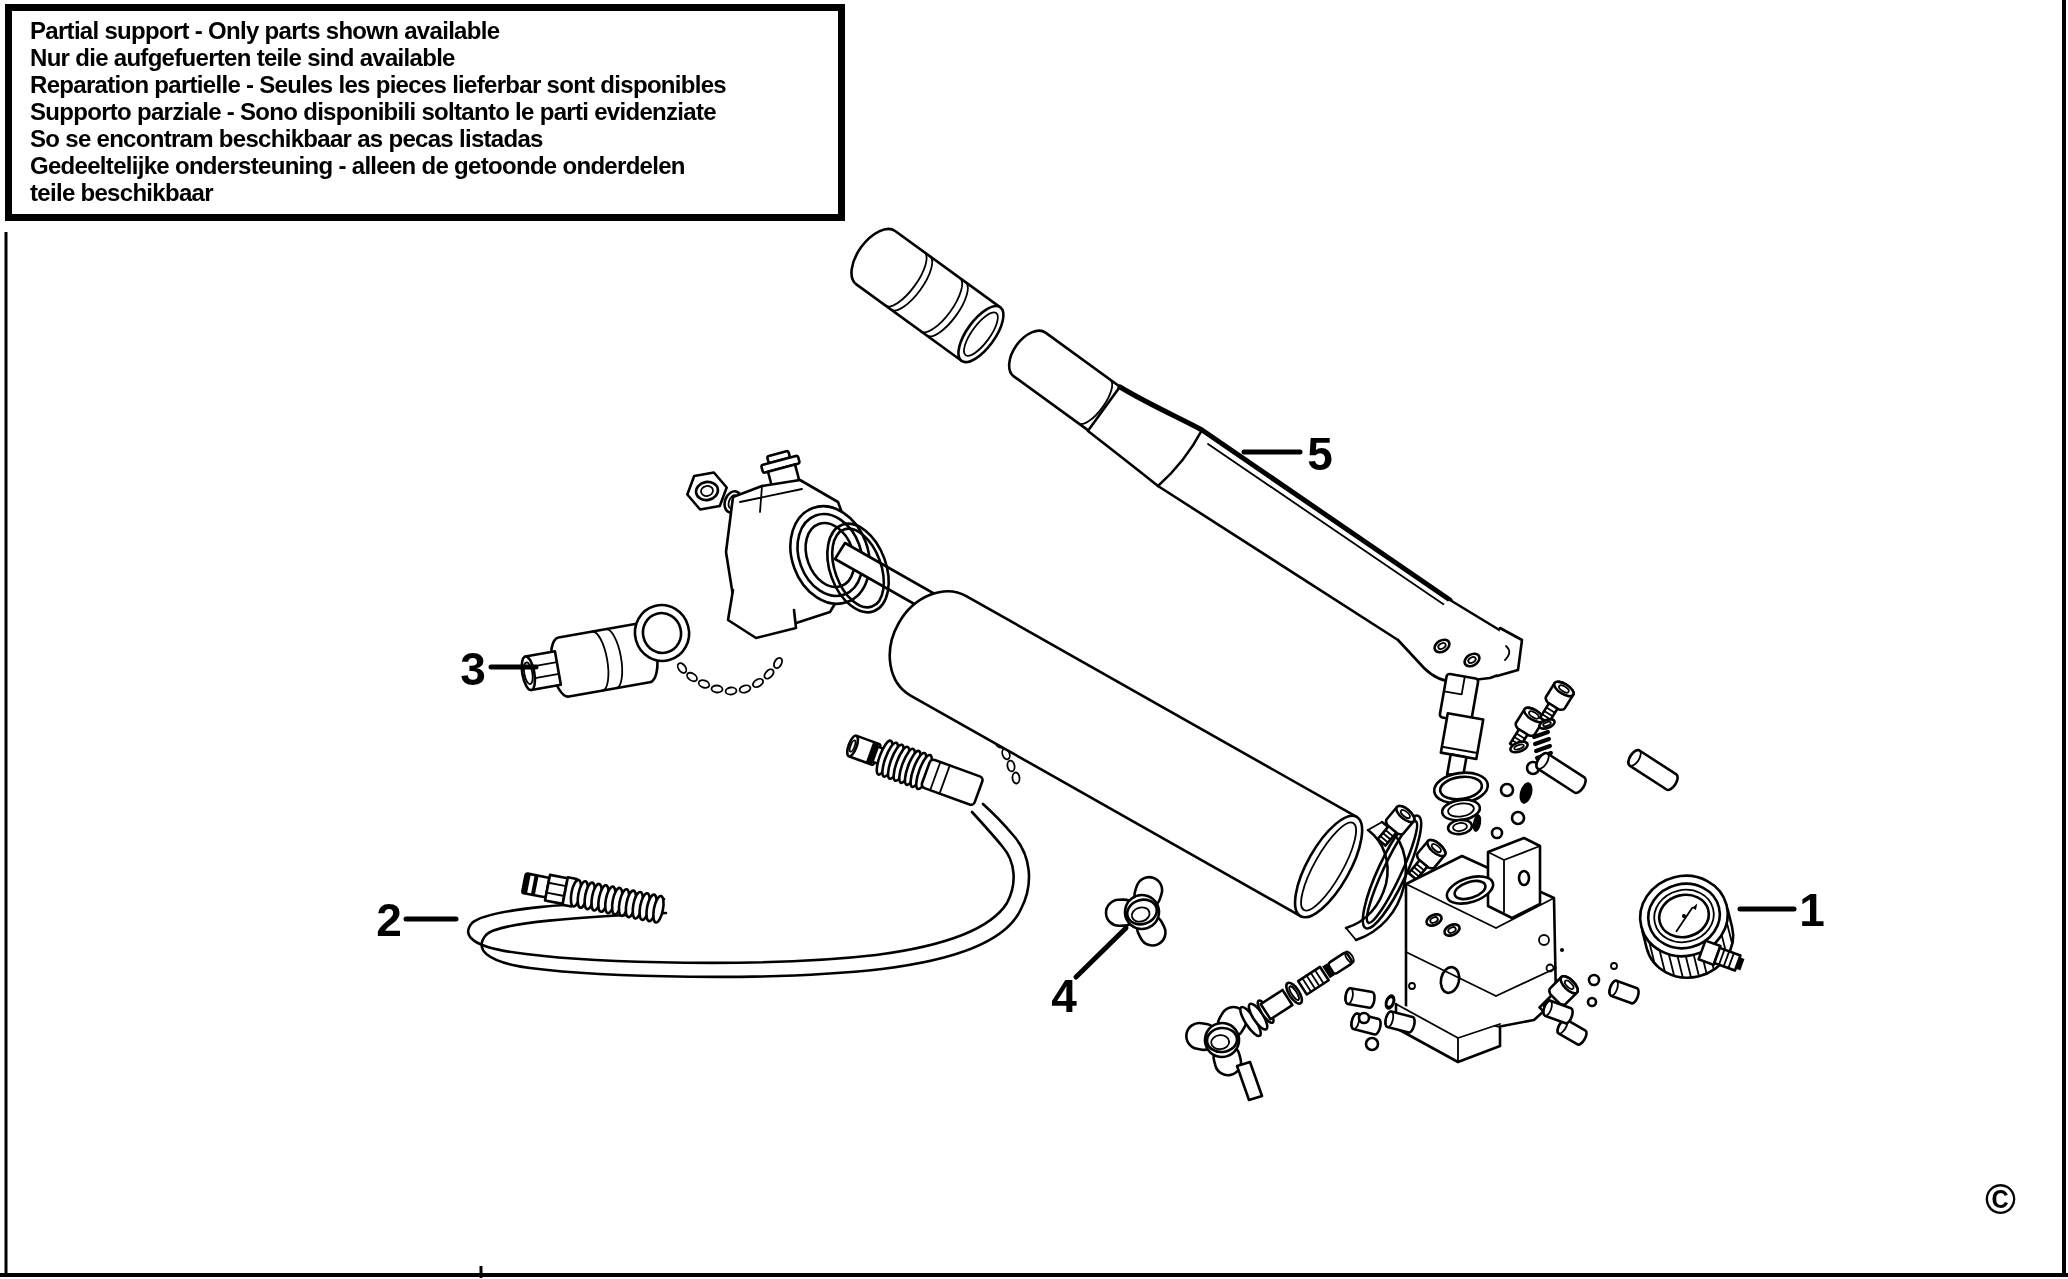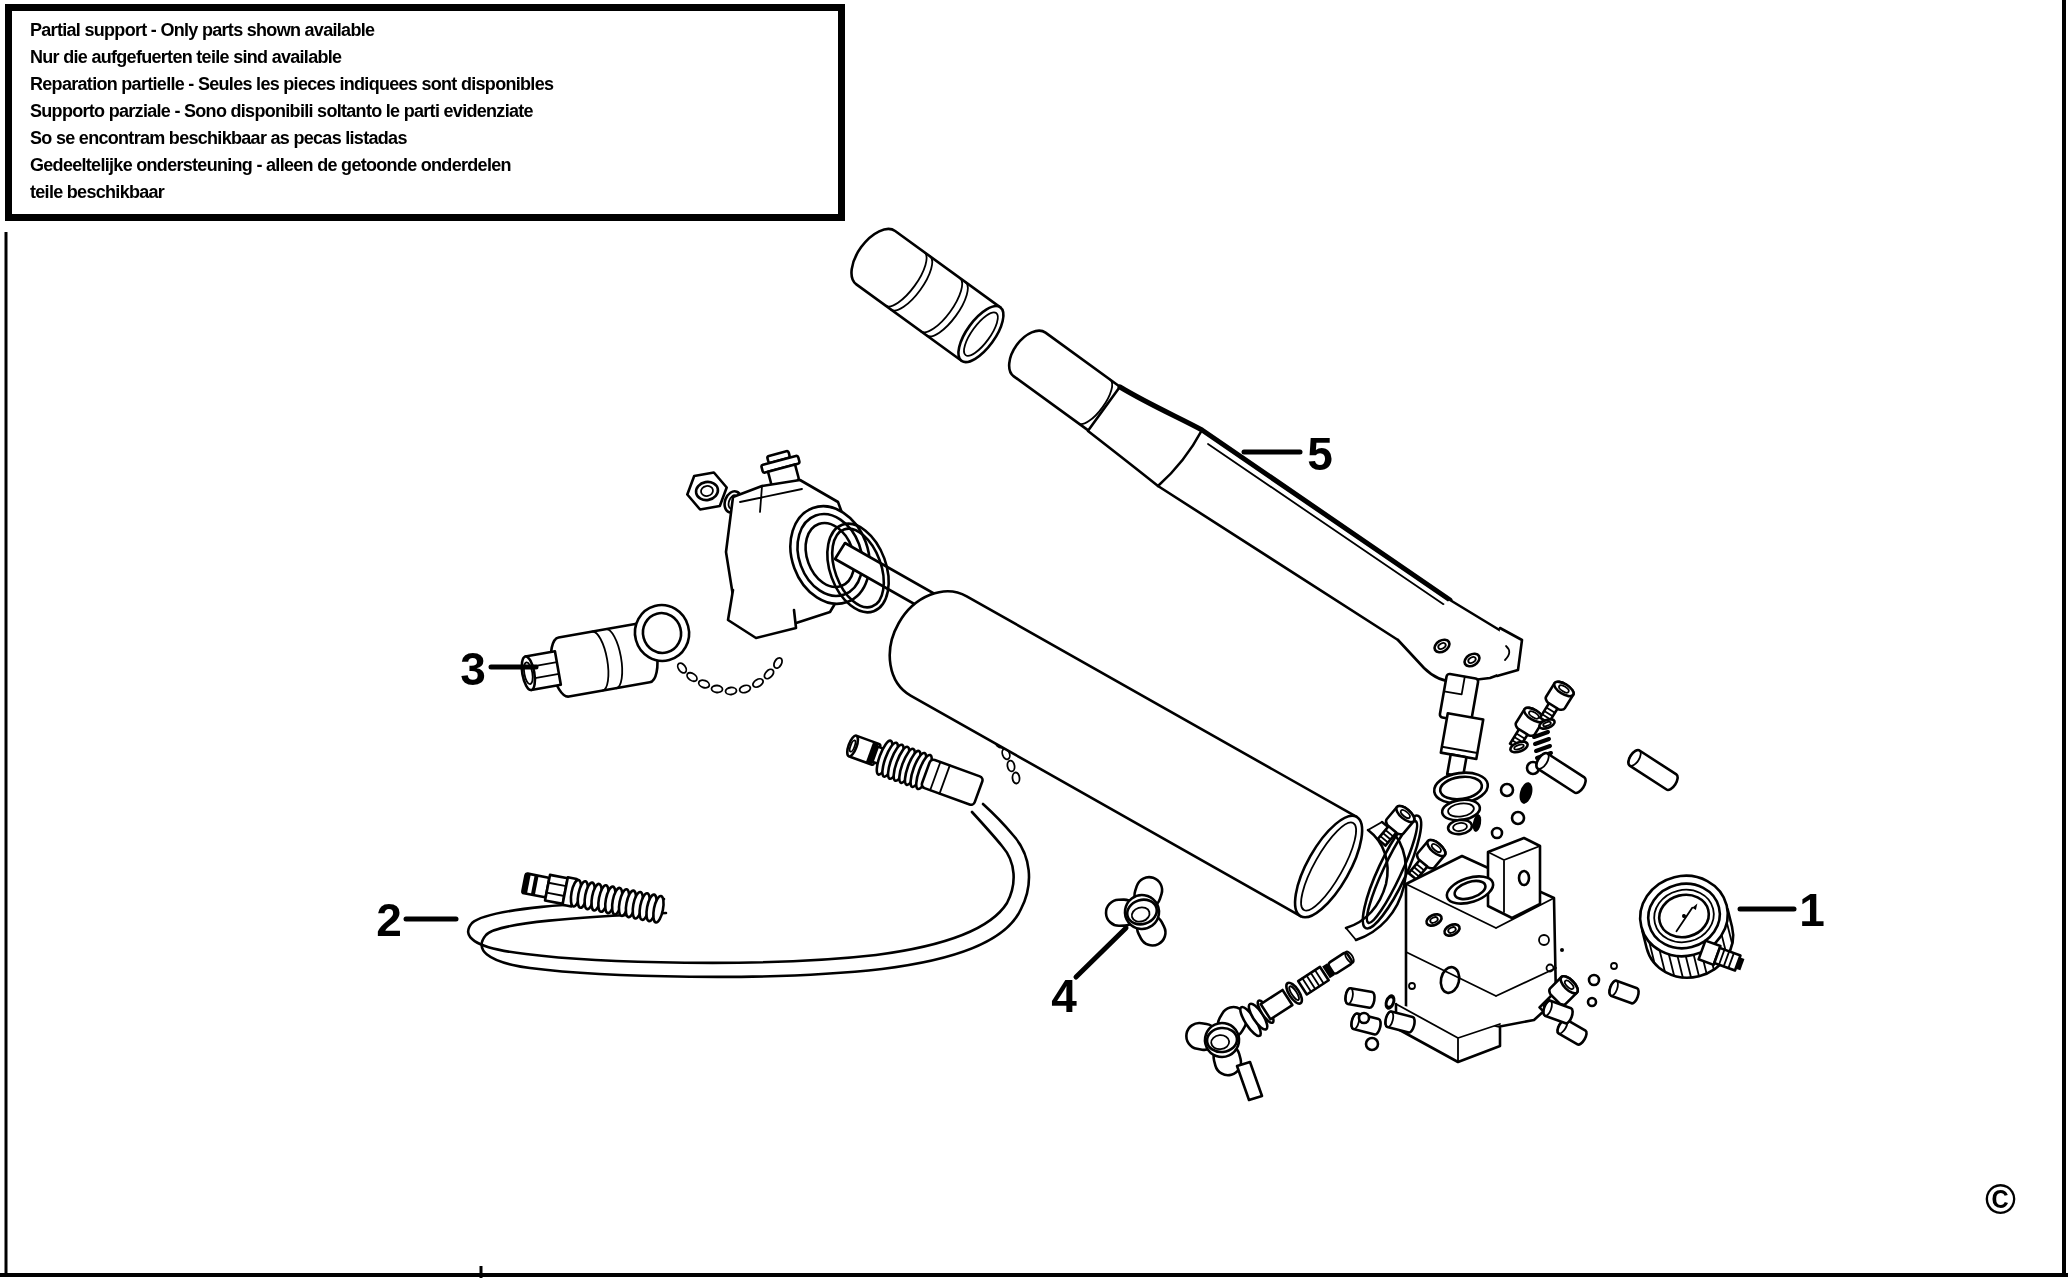--- a/index.html
+++ b/index.html
@@ -1,20 +1,20 @@
 <!DOCTYPE html>
 <html><head>
 <meta charset="utf-8">
 <style>
   html,body{margin:0;padding:0;background:#fff;}
   .page{position:relative;width:2068px;height:1279px;background:#ffffff;overflow:hidden;
         font-family:"Liberation Sans",sans-serif;}
   .notice{position:absolute;left:5px;top:4px;width:840px;box-sizing:border-box;
           border:7px solid #000;padding:6px 8px 8px 18px;background:#fff;overflow:hidden;z-index:3;}
-  .notice div{font-weight:bold;font-size:18px;line-height:27px;letter-spacing:-0.7px;
+  .notice div{font-weight:bold;font-size:24px;line-height:27px;letter-spacing:-0.7px;
               color:#000;white-space:nowrap;}
   .cpy{position:absolute;left:1985px;top:1176px;font-size:42px;font-weight:bold;color:#000;z-index:3;}
   svg.art{position:absolute;left:0;top:0;z-index:1;}
   .s{fill:none;stroke:#000;stroke-width:2.6;stroke-linejoin:round;stroke-linecap:round;}
   .sw{fill:#fff;stroke:#000;stroke-width:2.6;stroke-linejoin:round;stroke-linecap:round;}
   .st{stroke-width:1.8;}
   .sh{stroke-width:5;}
   .sb{fill:#000;stroke:none;}
   .ld{stroke:#000;stroke-width:5;stroke-linecap:round;fill:none;}
   .callout{font-family:"Liberation Sans",sans-serif;font-weight:bold;font-size:46px;fill:#000;
@@ -22,21 +22,21 @@
   .bord{stroke:#000;fill:none;}
 </style>
 </head>
 <body>
 
 <div class="page">
 
   <div class="notice">
     <div>Partial support - Only parts shown available</div>
     <div>Nur die aufgefuerten teile sind available</div>
-    <div>Reparation partielle - Seules les pieces indiquees sont disponibles</div>
+    <div>Reparation partielle - Seules les pieces lieferbar sont disponibles</div>
     <div>Supporto parziale - Sono disponibili soltanto le parti evidenziate</div>
     <div>So se encontram beschikbaar as pecas listadas</div>
     <div>Gedeeltelijke ondersteuning - alleen de getoonde onderdelen</div>
     <div>teile beschikbaar</div>
   </div>
 
   <div class="cpy">©</div>
 
   <svg class="art" width="2068" height="1279" viewBox="0 0 2068 1279">
     <defs>

